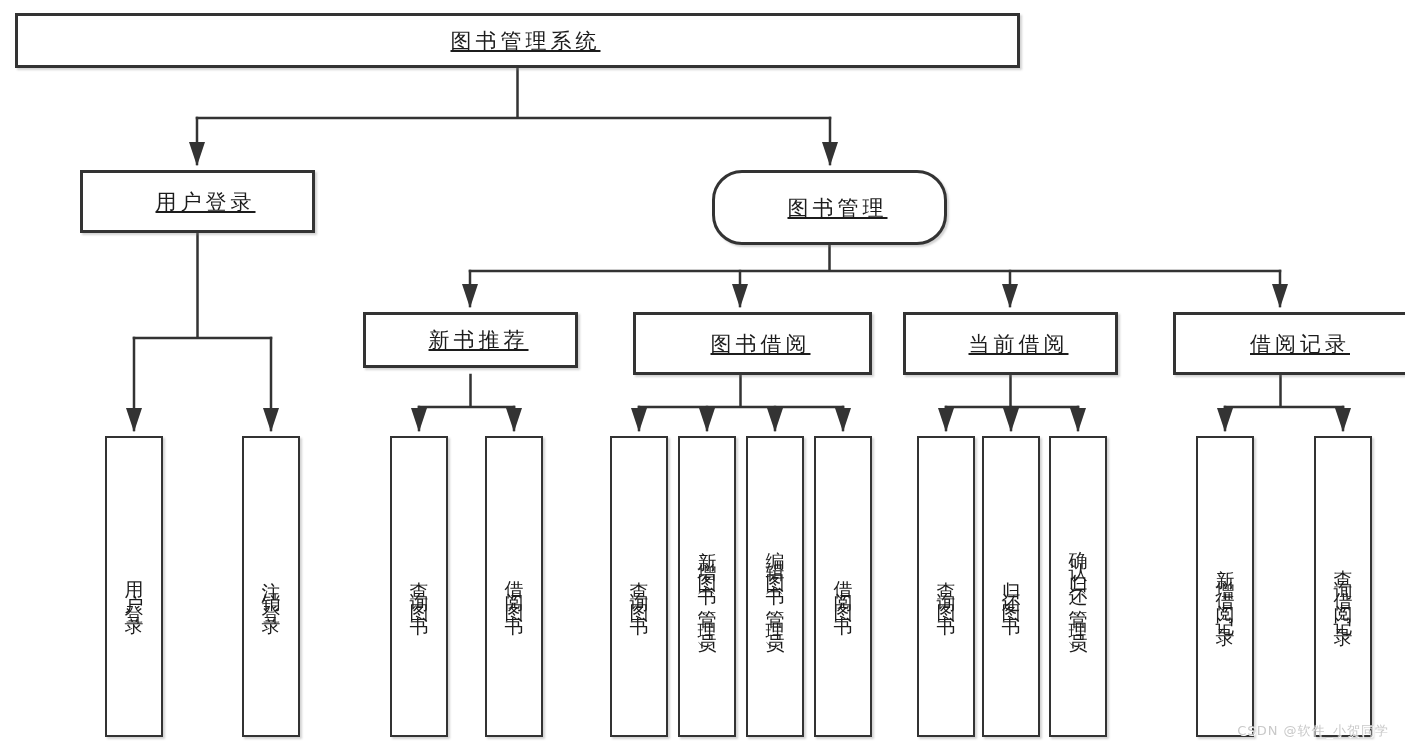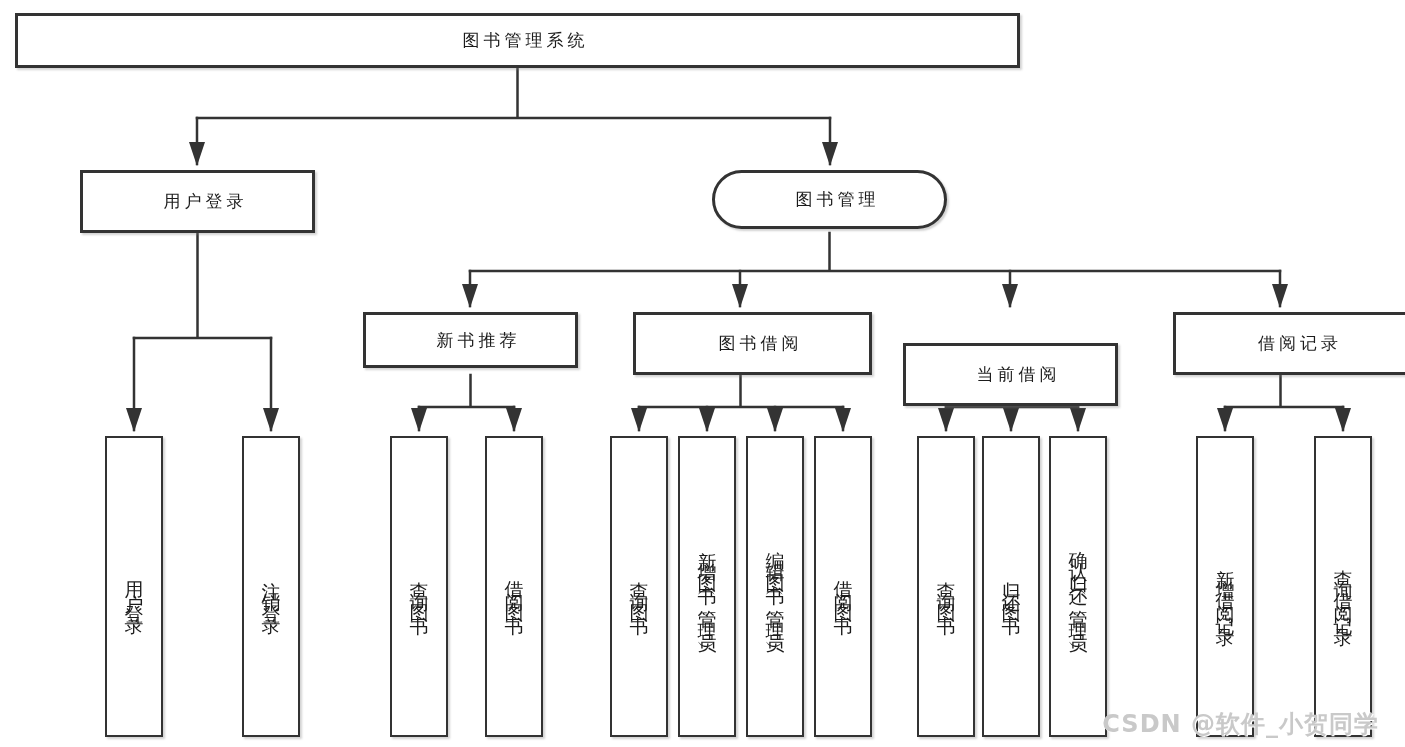--- a/index.html
+++ b/index.html
@@ -33,45 +33,45 @@
     position: absolute;
     background: var(--fill);
     border: 3px solid var(--border);
     display: flex;
     align-items: center;
     justify-content: center;
     color: var(--text);
     box-shadow: 2px 2px 2px rgba(130,130,130,0.35);
   }
   .nh {
-    font-size: 17px;
+    font-size: 21px;
     letter-spacing: 4px;
     padding-left: 16px;
     white-space: nowrap;
+    text-decoration: underline;
   }
   .nv { border-width: 2.5px; }
   .nv .vlabel {
     writing-mode: vertical-rl;
     text-orientation: mixed;
     font-size: 19px;
     line-height: 1.15;
     letter-spacing: 0.62em;
     padding-top: 0.3em;
     color: var(--text);
   }
   .watermark {
     position: absolute;
-    right: 26px;
+    right: 16px;
     bottom: 7px;
-    font-size: 24px;
+    font-size: 13px;
     letter-spacing: 1px;
     color: var(--wm);
     text-shadow: 1px 1px 0 #ffffff;
     white-space: nowrap;
-    font-weight: bold;
   }
 </style>
 </head>
 <body>
 
 <div class="canvas">
 
   <svg class="connectors" viewBox="0 0 1405 747" xmlns="http://www.w3.org/2000/svg">
     <defs>
       <marker id="arrow" markerUnits="userSpaceOnUse" markerWidth="24" markerHeight="16" viewBox="0 0 24 16" refX="22" refY="8" orient="auto">
@@ -123,25 +123,25 @@
     <g>
       <path d="M1280.5,375 V407 M1225,407 H1343"></path>
       <path d="M1225,407 V430" marker-end="url(#arrow)"></path>
       <path d="M1343,407 V430" marker-end="url(#arrow)"></path>
     </g>
   </svg>
 
   <div class="node nh" style="left:15px; top:13px; width:1005px; height:55px;">图书管理系统</div>
 
   <div class="node nh" style="left:80px; top:170px; width:235px; height:63px;">用户登录</div>
-  <div class="node nh" style="left:712px; top:170px; width:235px; height:59px;border-radius:30px;">图书管理</div>
+  <div class="node nh" style="left:712px; top:170px; width:235px; height:75px;border-radius:30px;">图书管理</div>
 
   <div class="node nh" style="left:363px; top:312px; width:215px; height:56px;">新书推荐</div>
   <div class="node nh" style="left:633px; top:312px; width:239px; height:63px;">图书借阅</div>
-  <div class="node nh" style="left:903px; top:312px; width:215px; height:63px;margin-top:31px;">当前借阅</div>
+  <div class="node nh" style="left:903px; top:312px; width:215px; height:63px;">当前借阅</div>
   <div class="node nh" style="left:1173px; top:312px; width:238px; height:63px;">借阅记录</div>
 
   <div class="node nv" style="left:105px; top:436px; width:58px; height:301px;">
     <span class="vlabel">用户登录</span>
   </div>
   <div class="node nv" style="left:242px; top:436px; width:58px; height:301px;">
     <span class="vlabel">注销登录</span>
   </div>
 
   <div class="node nv" style="left:390px; top:436px; width:58px; height:301px;">

